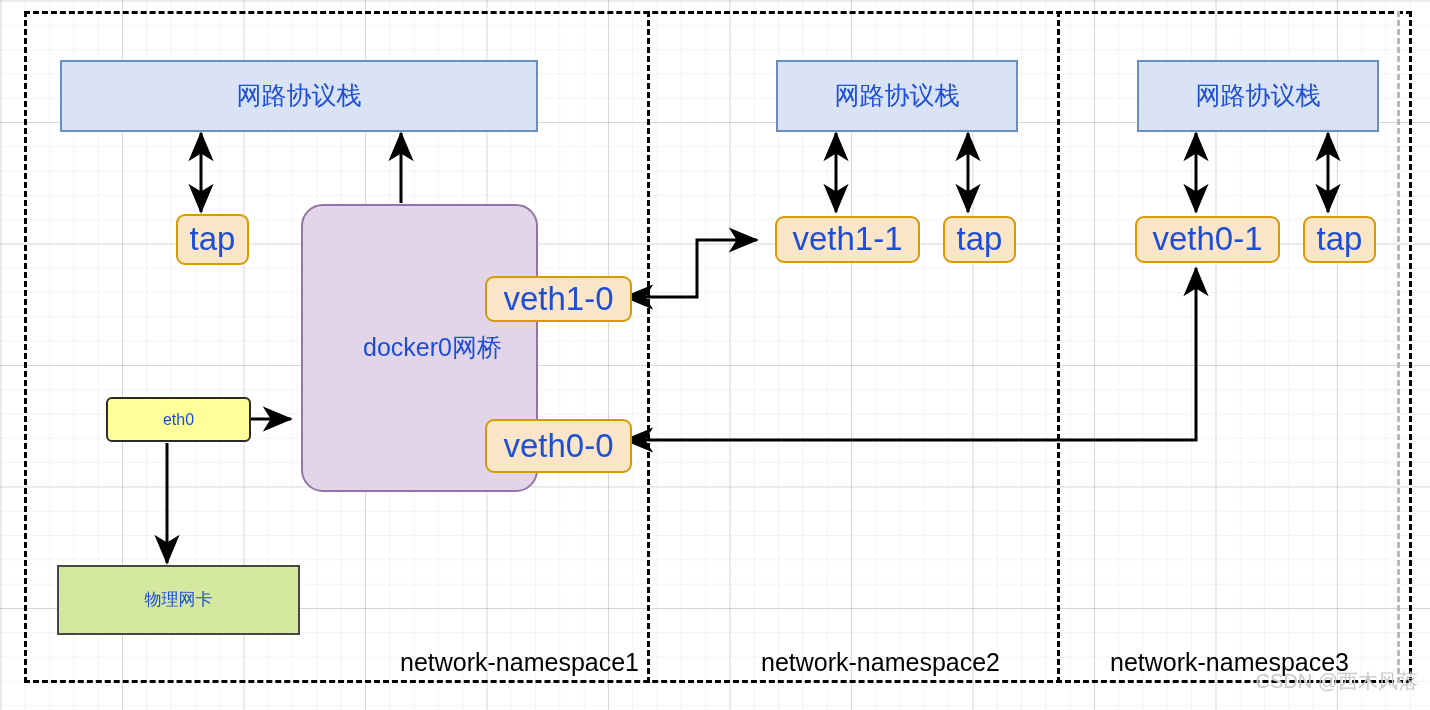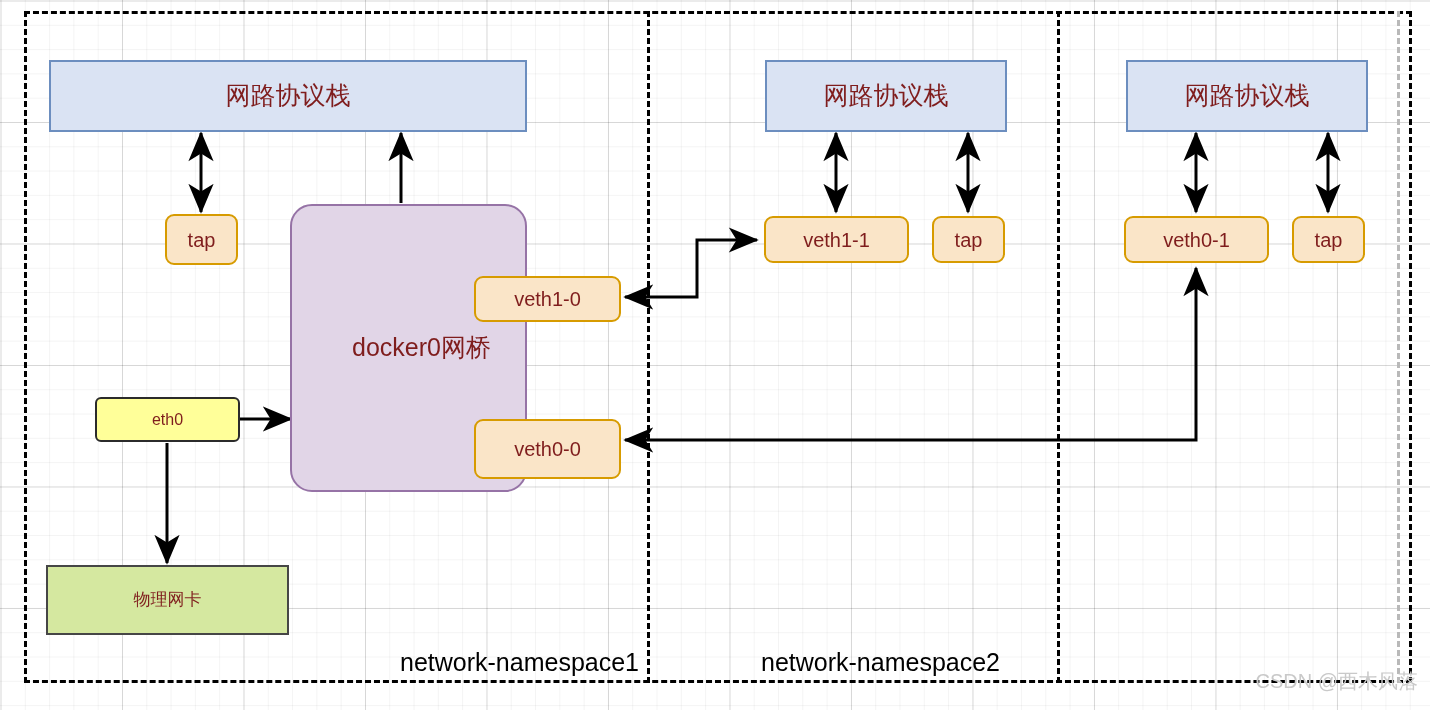--- a/index.html
+++ b/index.html
@@ -51,36 +51,37 @@
   }
 
   
   .node {
     position: absolute;
     box-sizing: border-box;
     display: flex;
     align-items: center;
     justify-content: center;
     text-align: center;
-    color: #7f1d1d;
+    color: #1d4ed8;
     line-height: 1.1;
     white-space: nowrap;
+    margin-left: 11px;
   }
 
   .node.stack {
     background: #dae3f3;
     border: 2px solid #6c8ebf;
     font-size: 25px;
   }
 
   .node.iface {
     background: #fae5c8;
     border: 2px solid #d79b00;
     border-radius: 9px;
-    font-size: 20px;
+    font-size: 33px;
   }
 
   .node.bridge {
     background: #e1d5e7;
     border: 2px solid #9673a6;
     border-radius: 22px;
     font-size: 25px;
     align-items: center;
   }
 
@@ -176,21 +177,21 @@
   </div>
 
   <div class="node bridge" style="left:290px; top:204px; width:237px; height:288px;padding-left:26px;">
     <span>docker0网桥</span>
   </div>
 
   <div class="node iface" style="left:474px; top:276px; width:147px; height:46px;">
     <span>veth1-0</span>
   </div>
 
-  <div class="node iface" style="left:474px; top:419px; width:147px; height:60px;">
+  <div class="node iface" style="left:474px; top:419px; width:147px; height:54px;">
     <span>veth0-0</span>
   </div>
 
   <div class="node eth" style="left:95px; top:397px; width:145px; height:45px;">
     <span>eth0</span>
   </div>
 
   <div class="node nic" style="left:46px; top:565px; width:243px; height:70px;">
     <span>物理网卡</span>
   </div>
@@ -214,16 +215,17 @@
   <div class="node iface" style="left:1124px; top:216px; width:145px; height:47px;">
     <span>veth0-1</span>
   </div>
 
   <div class="node iface" style="left:1292px; top:216px; width:73px; height:47px;">
     <span>tap</span>
   </div>
 
   <div class="ns-label" style="left:352px; top:648px;margin-left:48px;">network-namespace1</div>
   <div class="ns-label" style="left:761px; top:648px;text-align:center;">network-namespace2</div>
+  <div class="ns-label" style="left:1110px; top:648px;">network-namespace3</div>
 
   <div class="watermark">CSDN @西木风落</div>
 
 </div>
 
 </body></html>

